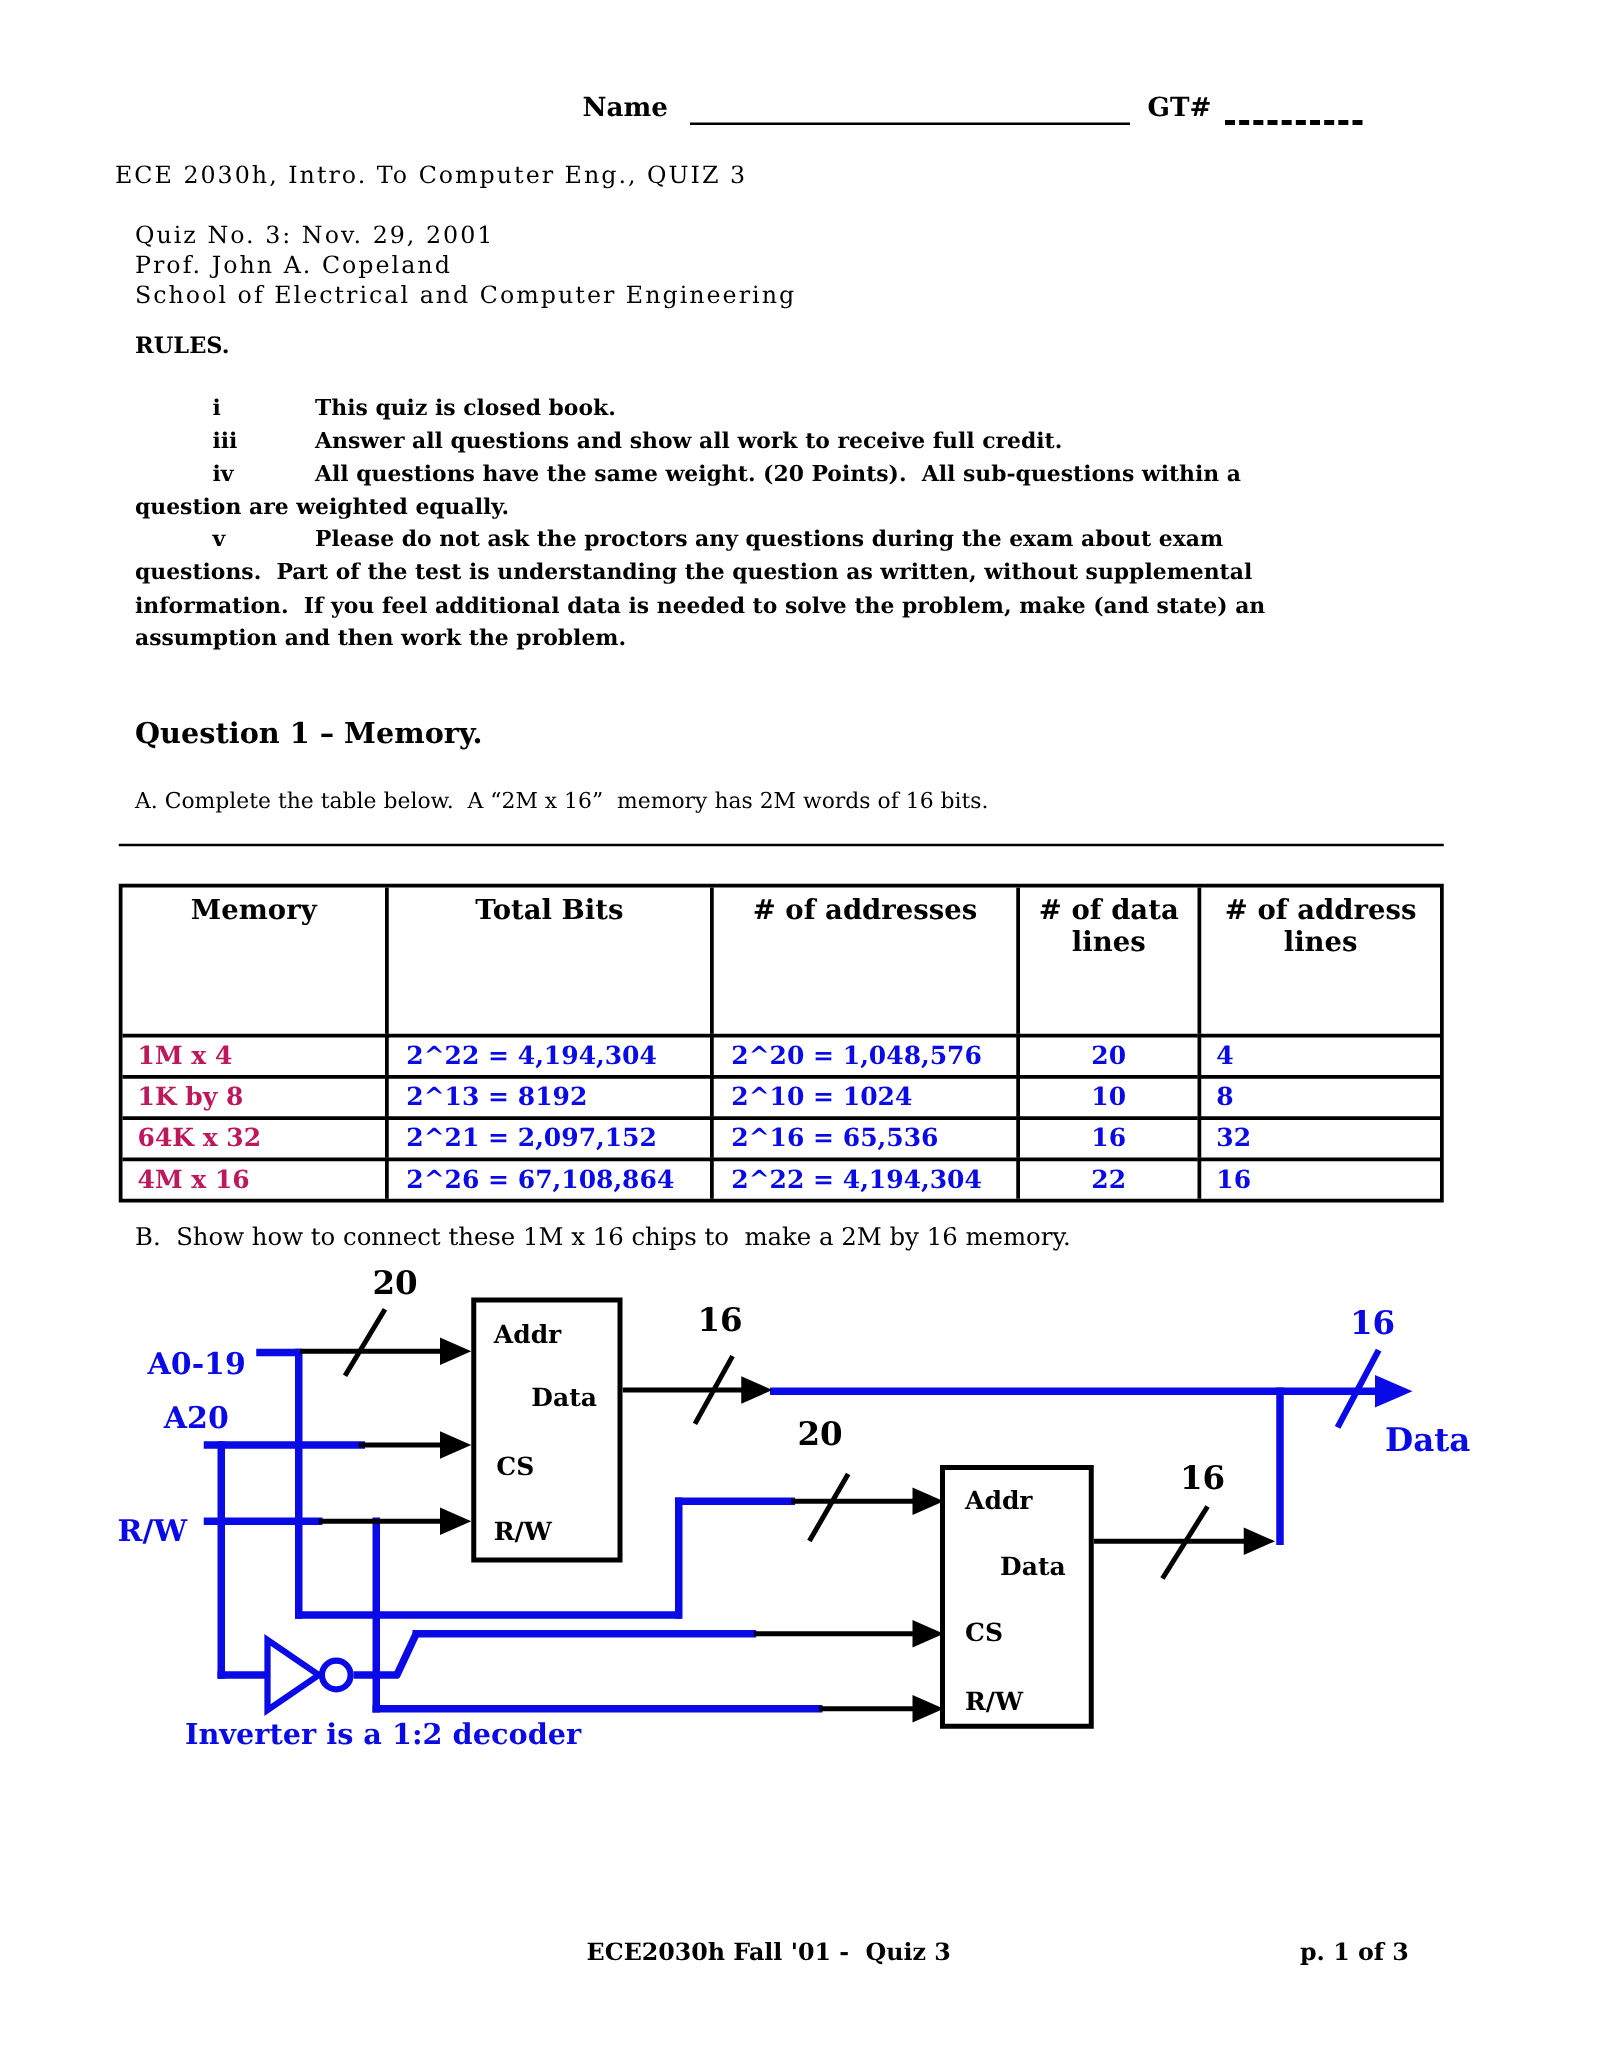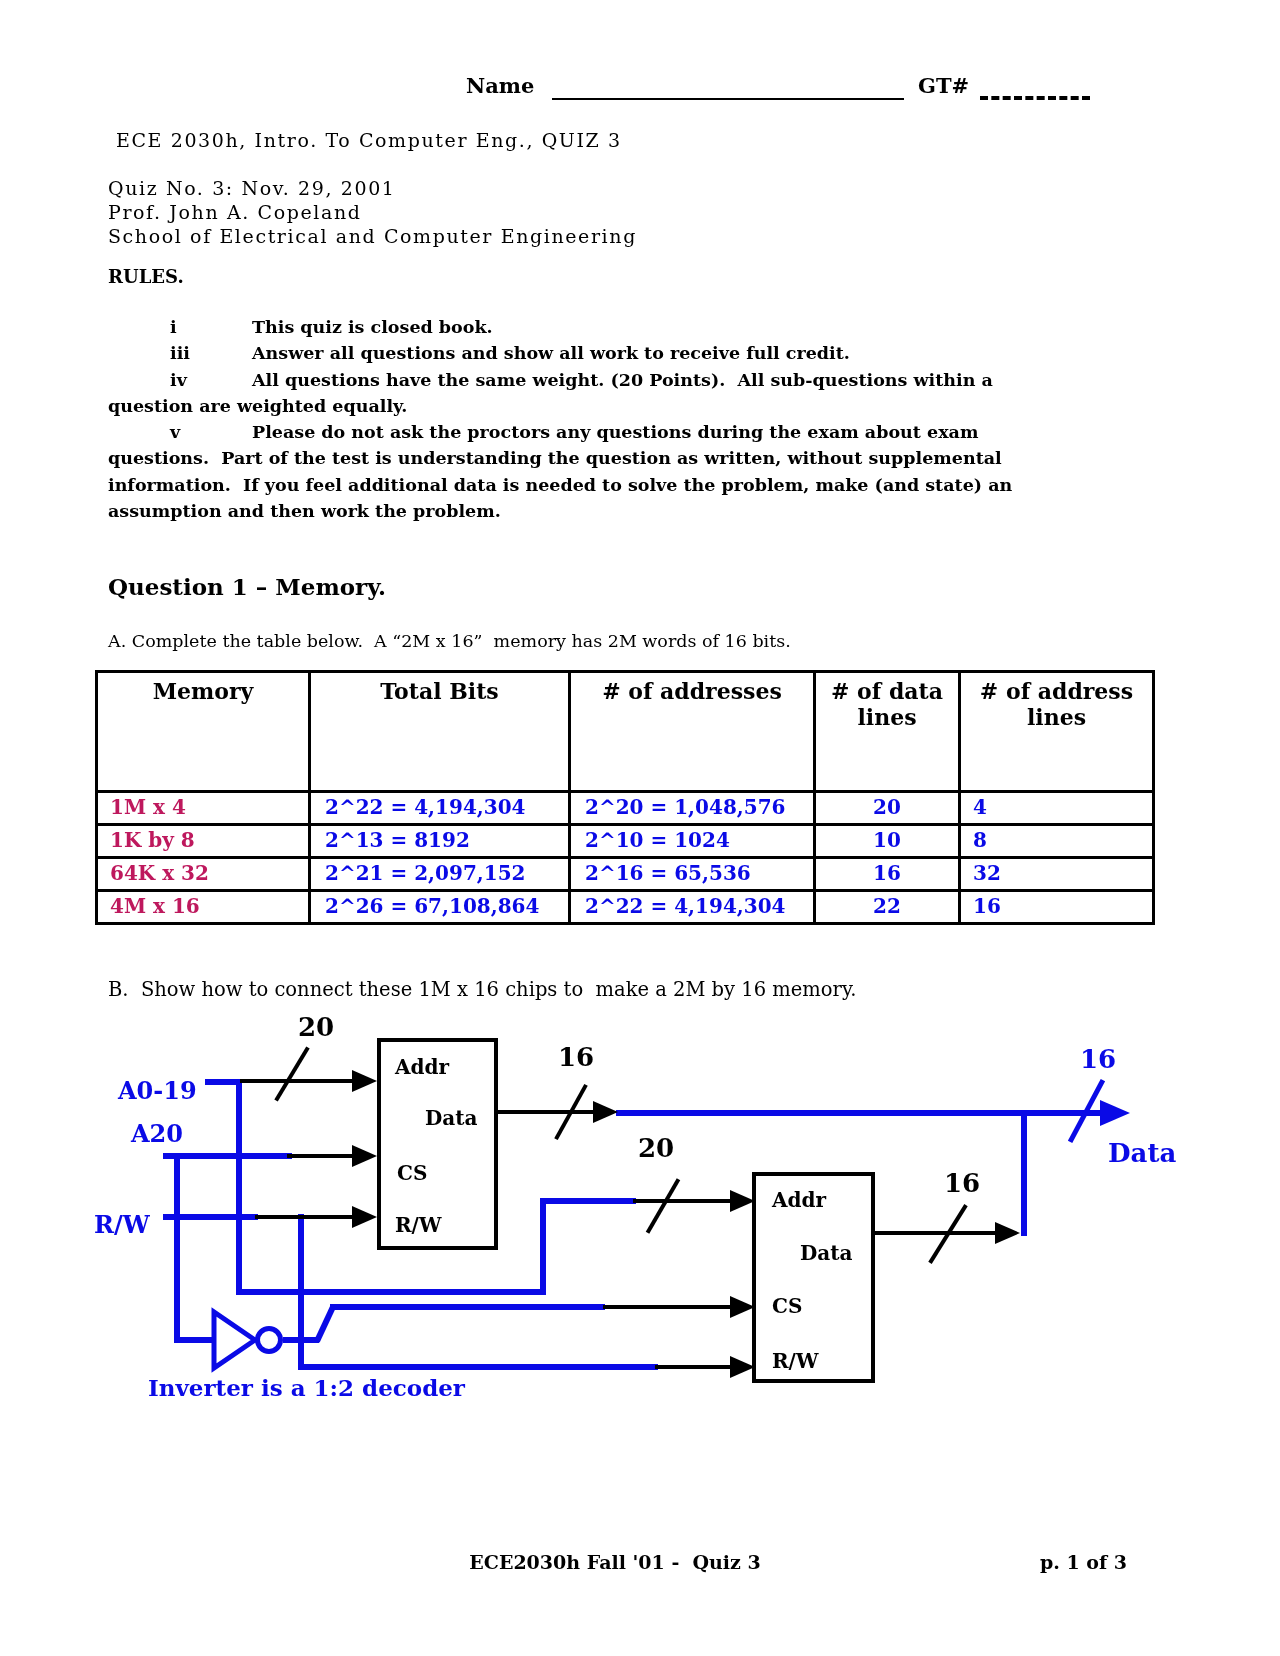--- a/index.html
+++ b/index.html
@@ -42,42 +42,42 @@
 </head>
 <body>
 
 <div class="page">
 
   <div class="abs b" style="left:466px;top:73px;font-size:21px;">Name</div>
   <div class="abs nameline" style="left:552px;top:70px;width:352px;height:28px;"></div>
   <div class="abs b" style="left:918px;top:73px;font-size:21px;">GT#</div>
   <div class="abs gtline" style="left:980px;top:66px;width:110px;height:30px;"></div>
 
-  <div class="abs meta" style="left:116px;top:128px;">ECE 2030h, Intro. To Computer Eng., QUIZ 3</div>
+  <div class="abs meta" style="left:92px;top:128px;">ECE 2030h, Intro. To Computer Eng., QUIZ 3</div>
   <div class="abs meta" style="left:108px;top:176px;">Quiz No. 3: Nov. 29, 2001</div>
   <div class="abs meta" style="left:108px;top:200px;">Prof. John A. Copeland</div>
   <div class="abs meta" style="left:108px;top:224px;">School of Electrical and Computer Engineering</div>
 
   <div class="abs b" style="left:108px;top:266px;font-size:18px;">RULES.</div>
   <div class="abs rules" style="left:108px;top:314px;width:1060px;">
     <div class="rl"><span class="rnum">i</span><span>This quiz is closed book.</span></div>
     <div class="rl"><span class="rnum">iii</span><span>Answer all questions and show all work to receive full credit.</span></div>
     <div class="rl"><span class="rnum">iv</span><span>All questions have the same weight. (20 Points).  All sub-questions within a</span></div>
     <div class="rl">question are weighted equally.</div>
     <div class="rl"><span class="rnum">v</span><span>Please do not ask the proctors any questions during the exam about exam</span></div>
     <div class="rl">questions.  Part of the test is understanding the question as written, without supplemental</div>
     <div class="rl">information.  If you feel additional data is needed to solve the problem, make (and state) an</div>
     <div class="rl">assumption and then work the problem.</div>
   </div>
 
   <div class="abs b" style="left:108px;top:573px;font-size:23px;">Question 1 – Memory.</div>
   <div class="abs pre" style="left:108px;top:631px;font-size:17.5px;">A. Complete the table below.  A “2M x 16”  memory has 2M words of 16 bits.</div>
 
   <div class="abs" style="left:95px;top:675px;width:1060px;height:2px;background:#000;"></div>
-  <div class="abs tbl" style="left:95px;top:670px;width:1054px;">
+  <div class="abs tbl" style="left:95px;top:707px;width:1054px;">
     <div class="tc c0 r0 th">Memory</div>
     <div class="tc r0 th">Total Bits</div>
     <div class="tc r0 th"># of addresses</div>
     <div class="tc r0 th"># of data lines</div>
     <div class="tc r0 th"># of address lines</div>
 
     <div class="tc c0 td blk pl">1M x 4</div>
     <div class="tc td pl2">2^22 = 4,194,304</div>
     <div class="tc td pl2">2^20 = 1,048,576</div>
     <div class="tc td ctr">20</div>

